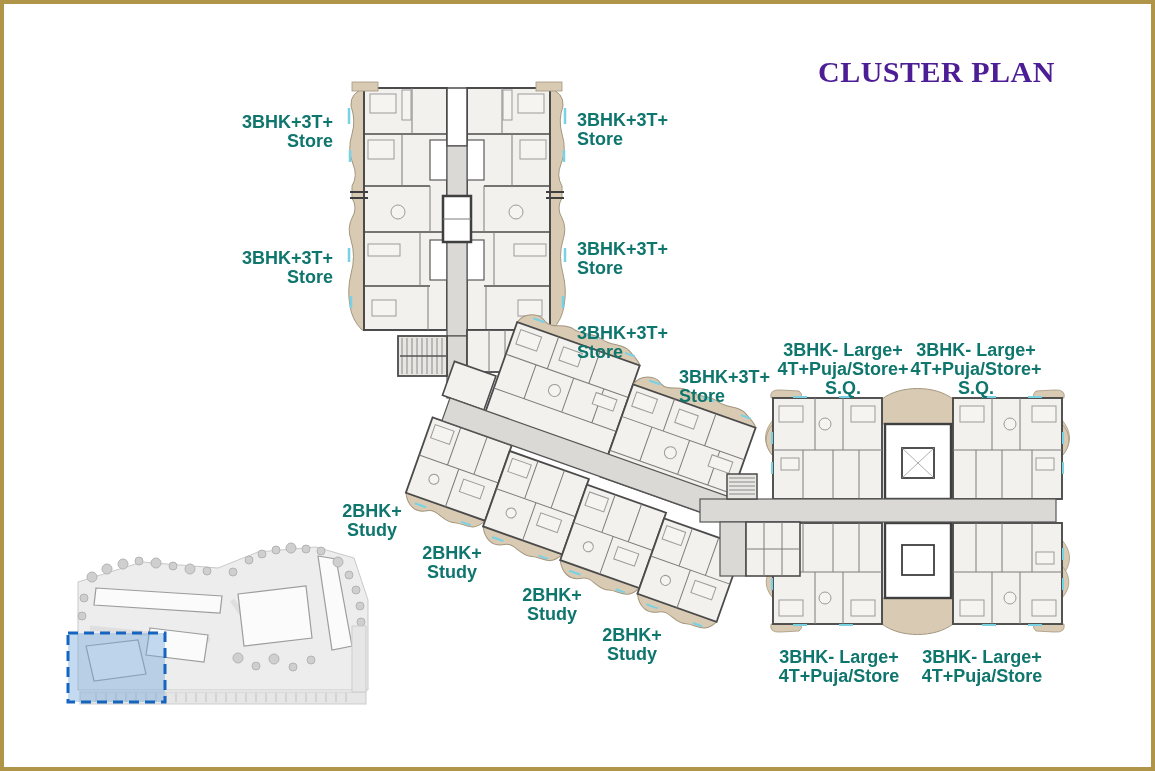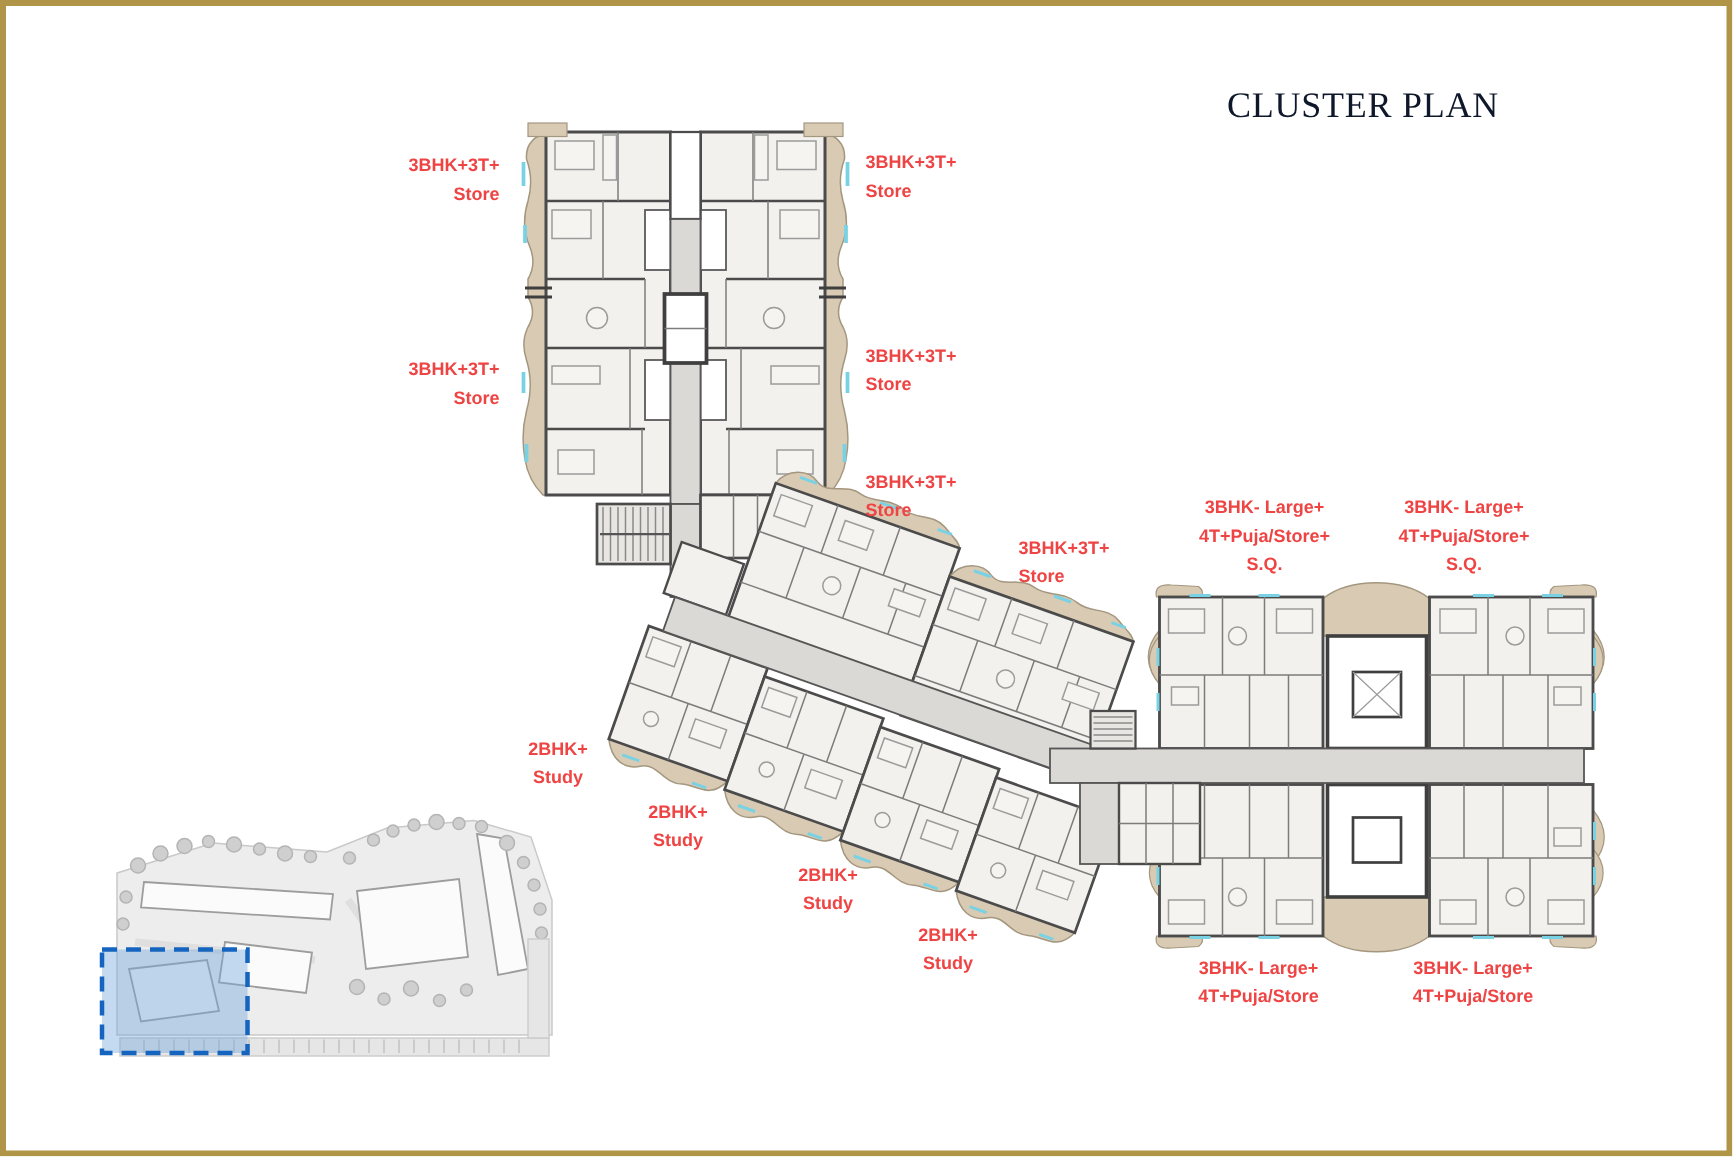--- a/index.html
+++ b/index.html
@@ -1,25 +1,25 @@
 <!DOCTYPE html>
 <html><head>
 <meta charset="utf-8">
 <style>
   html,body{margin:0;padding:0;background:#fff;}
   #canvas{position:relative;width:1155px;height:771px;background:#ffffff;overflow:hidden;
           font-family:"Liberation Sans",sans-serif;}
   .frame{position:absolute;inset:0;border:4px solid #b09447;pointer-events:none;z-index:40;}
-  .title{position:absolute;left:818px;top:54px;color:#0f172a;z-index:30;
-         font-family:"Liberation Serif",serif;font-weight:400;font-size:24px;
+  .title{position:absolute;left:818px;top:54px;color:#4c1d95;z-index:30;
+         font-family:"Liberation Serif",serif;font-weight:700;font-size:30px;
          line-height:35px;letter-spacing:0.5px;}
   #plan-svg{position:absolute;left:0;top:0;z-index:5;}
   #labels{position:absolute;left:0;top:0;width:100%;height:100%;z-index:20;pointer-events:none;}
-  .unit-label{position:absolute;font-size:12px;line-height:19px;font-weight:700;color:#ef4444;
-              white-space:nowrap;}
+  .unit-label{position:absolute;font-size:18px;line-height:19px;font-weight:700;color:#0f766e;
+              white-space:nowrap;margin-top:12px;}
 </style>
 </head>
 <body>
 
 <div id="canvas">
 
   <div class="frame"></div>
 
   <div class="title">
     <div>CLUSTER PLAN</div>

